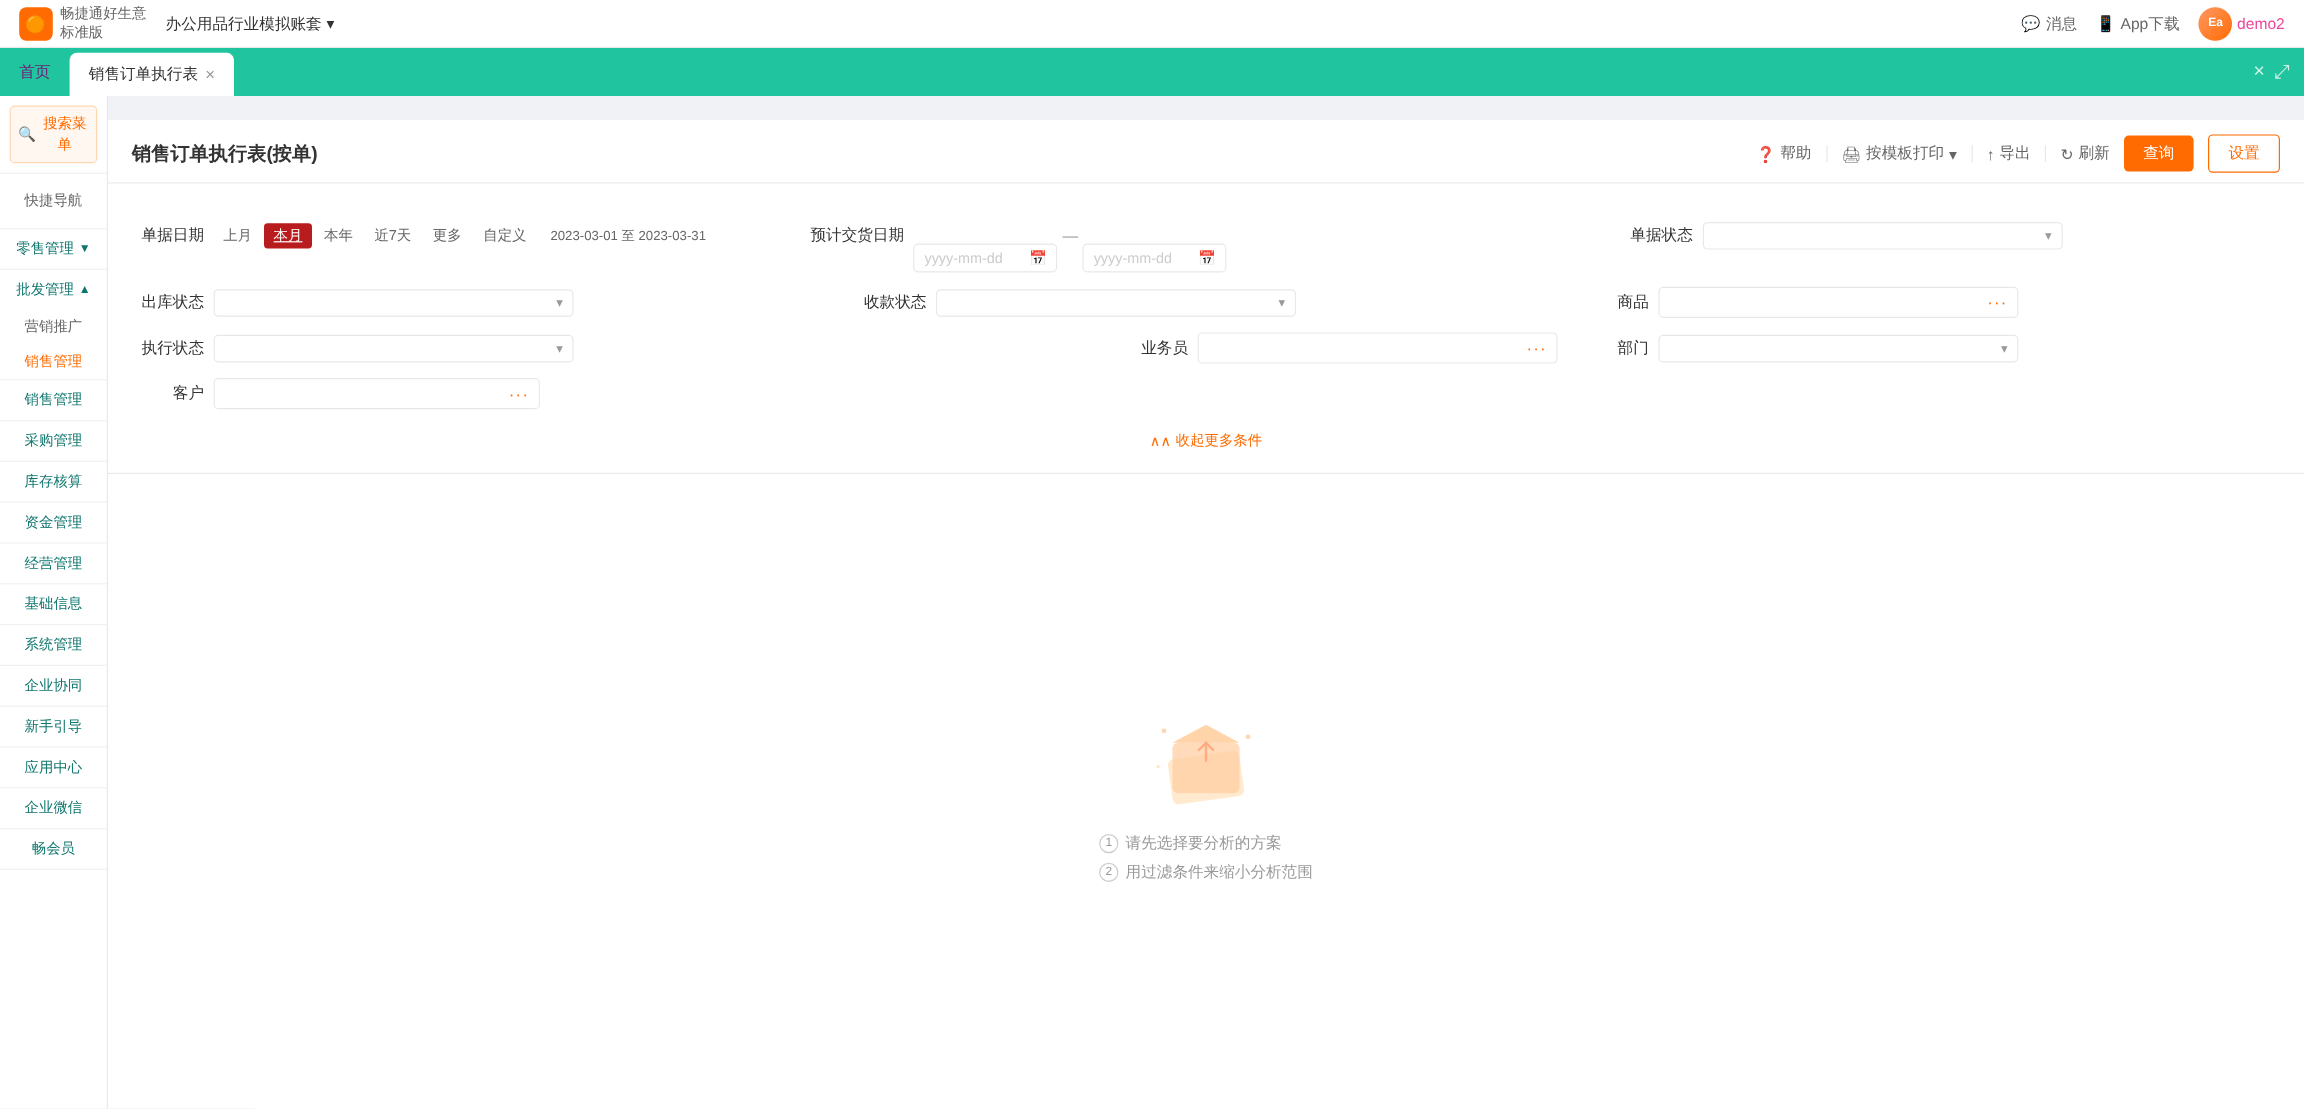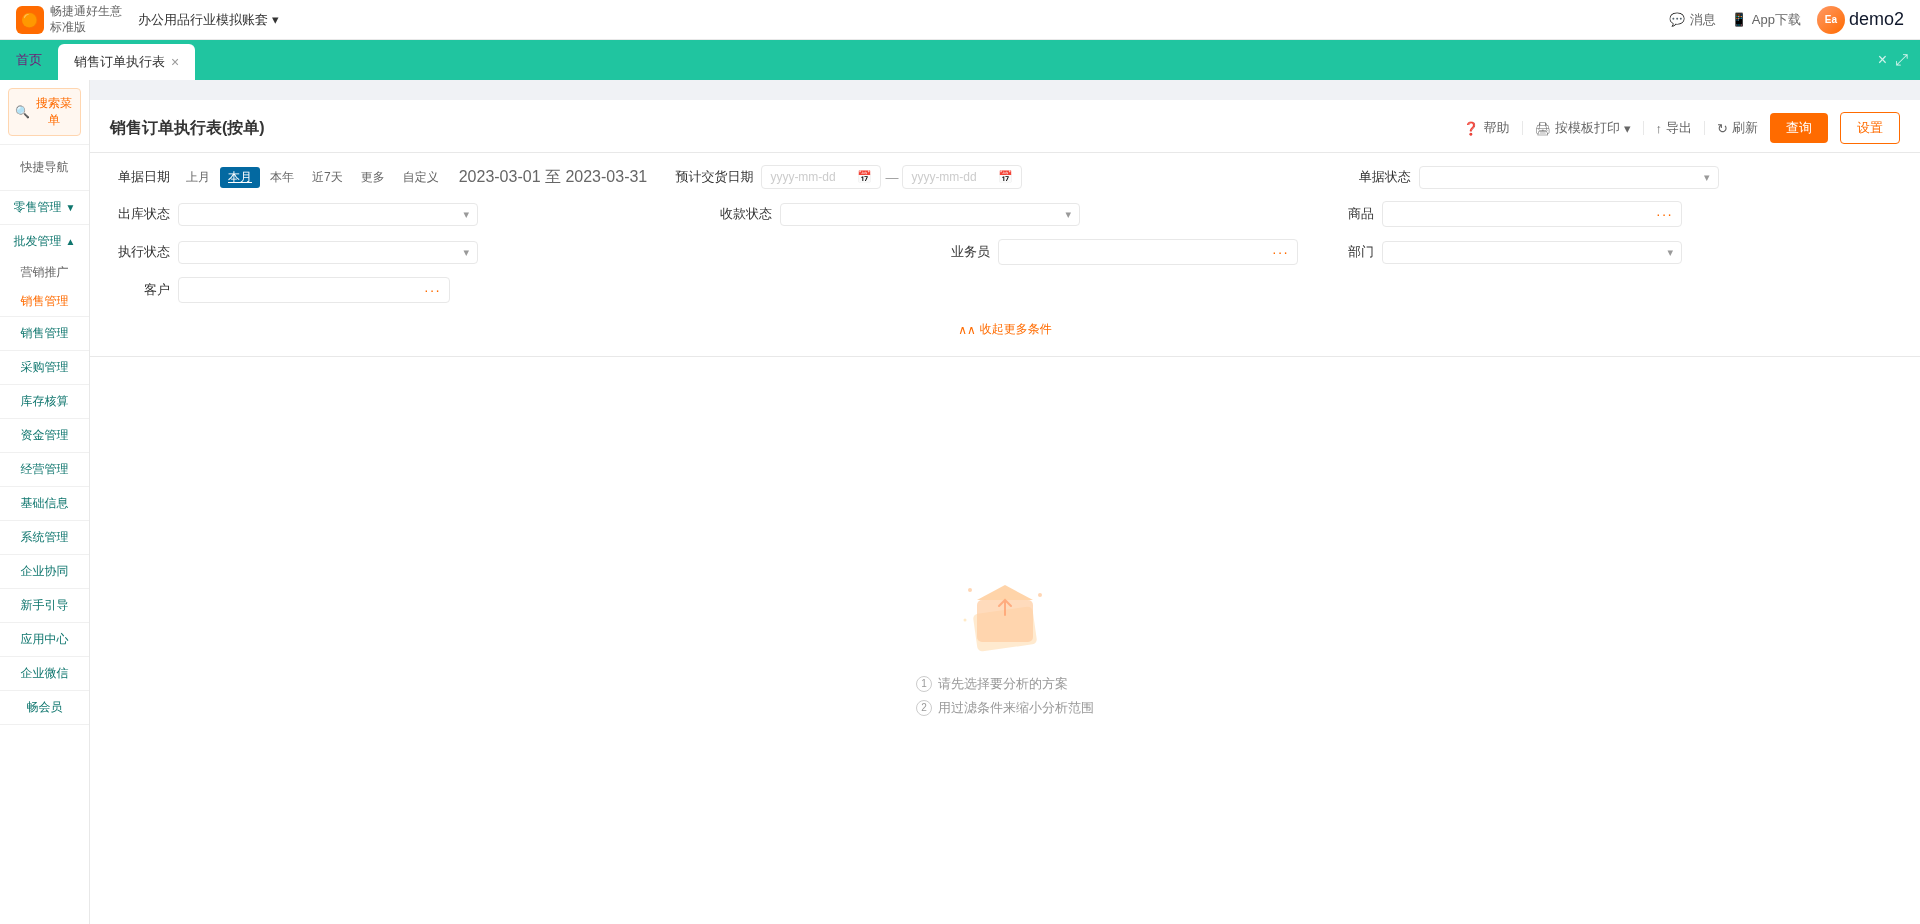--- a/index.html
+++ b/index.html
@@ -8,21 +8,21 @@
     
     .top-bar { height: 40px; background: #fff; display: flex; align-items: center; justify-content: space-between; padding: 0 16px; border-bottom: 1px solid #e8e8e8; flex-shrink: 0; }
     .top-bar-left { display: flex; align-items: center; gap: 8px; }
     .logo-area { display: flex; align-items: center; gap: 6px; }
     .logo-icon { width: 28px; height: 28px; background: #ff6b00; border-radius: 6px; display: flex; align-items: center; justify-content: center; color: white; font-size: 14px; font-weight: bold; }
     .logo-text { font-size: 12px; color: #666; line-height: 1.3; }
     .company-selector { display: flex; align-items: center; gap: 4px; color: #333; font-size: 13px; cursor: pointer; padding: 4px 8px; border-radius: 4px; }
     .top-bar-right { display: flex; align-items: center; gap: 16px; }
     .top-action { display: flex; align-items: center; gap: 4px; color: #666; cursor: pointer; font-size: 13px; }
     .avatar { width: 28px; height: 28px; border-radius: 50%; background: #ff6b00; display: flex; align-items: center; justify-content: center; color: white; font-size: 12px; overflow: hidden; }
-    .user-name { color: #0f172a; font-size: 18px; cursor: pointer; }
+    .user-name { color: #ec4899; font-size: 13px; cursor: pointer; }
 
     
     .tab-bar { height: 40px; background: #20c5a0; display: flex; align-items: stretch; flex-shrink: 0; }
     .tab-item { display: flex; align-items: center; padding: 0 16px; cursor: pointer; color: rgba(255,255,255,0.8); font-size: 13px; gap: 6px; }
     .tab-item.home { color: #701a75; }
     .tab-item.active { background: white; color: #333; border-radius: 6px 6px 0 0; margin-top: 4px; }
     .tab-close { font-size: 14px; color: #999; cursor: pointer; }
     .tab-bar-actions { margin-left: auto; display: flex; align-items: center; gap: 8px; padding-right: 12px; }
     .tab-bar-btn { color: white; cursor: pointer; font-size: 16px; opacity: 0.8; }
 
@@ -68,23 +68,23 @@
     .divider-v { width: 1px; height: 14px; background: #e8e8e8; }
 
     
     .filter-area { background: white; padding: 12px 20px; border-bottom: 1px solid #e8e8e8; flex-shrink: 0; }
     .filter-row { display: flex; align-items: center; gap: 16px; margin-bottom: 12px; }
     .filter-row:last-child { margin-bottom: 0; }
     .filter-label { font-size: 13px; color: #333; white-space: nowrap; min-width: 60px; text-align: right; }
     .filter-label-wide { min-width: 70px; }
     .date-shortcuts { display: flex; align-items: center; gap: 2px; }
     .date-shortcut { padding: 2px 8px; font-size: 12px; cursor: pointer; color: #666; border-radius: 3px; }
-    .date-shortcut.active { background: #0369a1; color: white; border-radius: 3px; text-decoration: underline; }
+    .date-shortcut.active { background: #b91c1c; color: white; border-radius: 3px; text-decoration: underline; }
     .date-range { display: flex; align-items: center; gap: 4px; }
-    .date-input { border: 1px solid #e8e8e8; border-radius: 4px; padding: 4px 8px; font-size: 12px; color: #999; display: flex; align-items: center; gap: 4px; min-width: 120px; cursor: pointer; }
+    .date-input { border: 1px solid #e8e8e8; border-radius: 4px; padding: 4px 8px; font-size: 12px; color: #999; display: flex; align-items: center; gap: 4px; min-width: 120px; cursor: pointer; margin-top: 38px; }
     .date-separator { color: #999; }
     .select-input { border: 1px solid #e8e8e8; border-radius: 4px; padding: 4px 8px; font-size: 13px; color: #333; display: flex; align-items: center; gap: 4px; min-width: 200px; cursor: pointer; flex: 1; max-width: 300px; }
     .select-arrow { margin-left: auto; color: #999; font-size: 11px; }
     .select-dots { margin-left: auto; color: #ff6b00; font-size: 14px; letter-spacing: 1px; }
     .filter-item { display: flex; align-items: center; gap: 8px; flex: 1; }
     .collapse-btn { display: flex; align-items: center; gap: 4px; font-size: 12px; color: #ff6b00; cursor: pointer; justify-content: center; padding: 6px; }
 
     
     .data-area { flex: 1; background: white; margin: 0; overflow: auto; display: flex; flex-direction: column; align-items: center; justify-content: center; }
     .empty-state { display: flex; flex-direction: column; align-items: center; gap: 12px; }
@@ -291,21 +291,21 @@
                 <div class="date-shortcut">
                   <span>近7天</span>
                 </div>
                 <div class="date-shortcut">
                   <span>更多</span>
                 </div>
                 <div class="date-shortcut">
                   <span>自定义</span>
                 </div>
               </div>
-              <div style="font-size:16px; color:#666; margin-left:4px;">2023-03-01 至 2023-03-31</div>
+              <div style="font-size:11px; color:#666; margin-left:4px;">2023-03-01 至 2023-03-31</div>
             </div>
             <div class="filter-item" style="flex:1.2;">
               <span class="filter-label filter-label-wide">预计交货日期</span>
               <div class="date-range">
                 <div class="date-input">
                   <span style="color:#ccc; font-size:12px;">yyyy-mm-dd</span>
                   <span style="margin-left:auto; color:#ccc; font-size:12px;">📅</span>
                 </div>
                 <span class="date-separator">—</span>
                 <div class="date-input">

